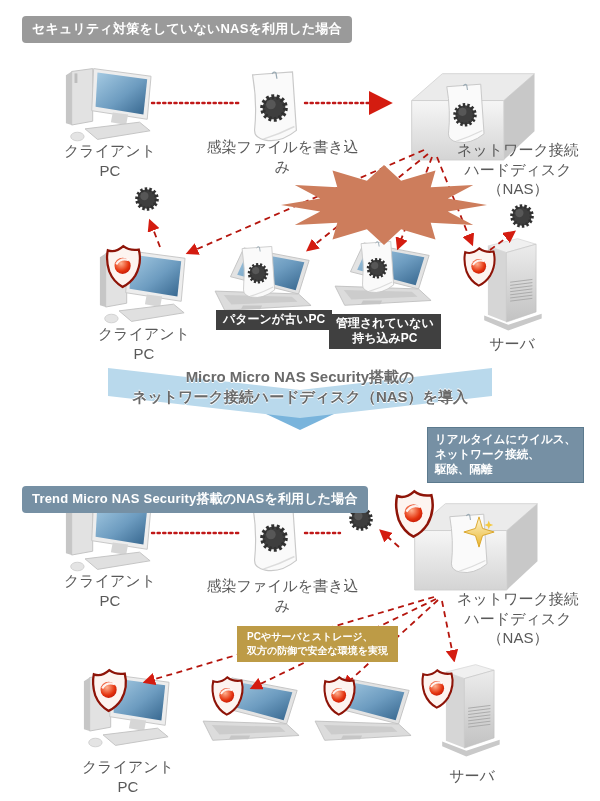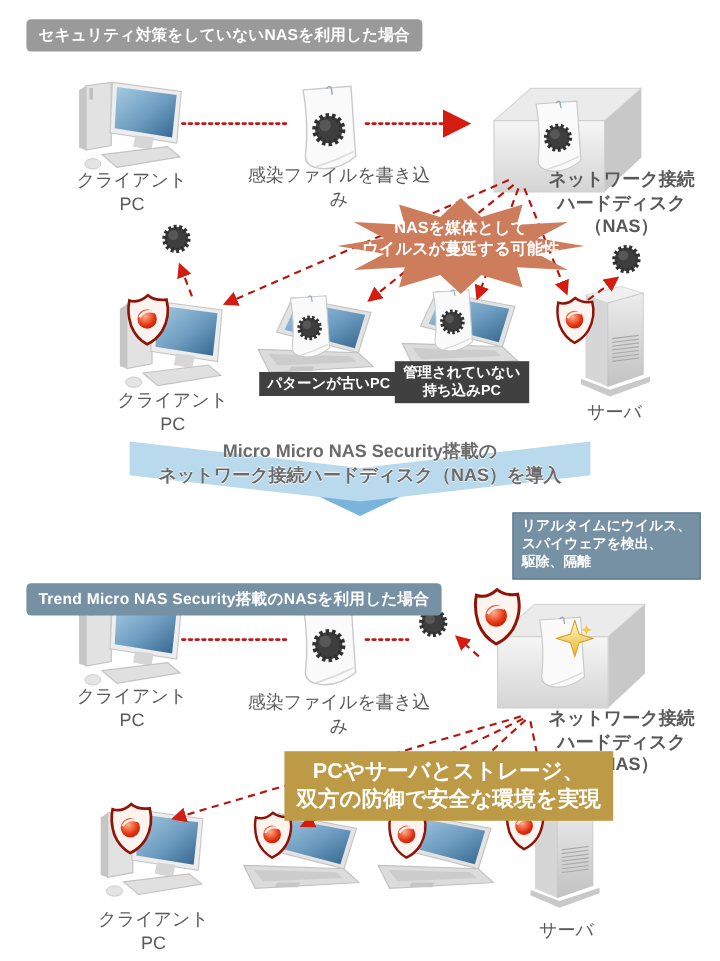--- a/index.html
+++ b/index.html
@@ -1,30 +1,30 @@
 <!DOCTYPE html>
 <html><head>
 <meta charset="utf-8">
 <style>
   html,body{margin:0;padding:0;background:#fff;}
   .canvas{position:relative;width:600px;height:801px;background:#ffffff;
           font-family:"Liberation Sans","DejaVu Sans",sans-serif;overflow:hidden;}
   .abs{position:absolute;}
-  .pre{white-space:pre-line;font-weight:bold;}
+  .pre{white-space:pre-line;}
   .label{color:#595959;font-size:15px;text-align:center;line-height:1.3;z-index:5;}
   .title-badge{color:#fff;font-weight:bold;font-size:13px;padding:4px 10px 5px;
                border-radius:4px;z-index:6;letter-spacing:0.2px;}
   .t1{background:#9a9a9a;}
   .t2{background:#7690a4;}
   .warn-badge{background:#404040;color:#fff;font-weight:bold;font-size:12px;
               padding:2px 7px 3px;text-align:center;line-height:1.25;z-index:6;}
   .blue-badge{background:#7690a4;border:1px solid #5c7a8e;color:#fff;font-weight:bold;
               font-size:11.5px;line-height:1.32;padding:4px 7px;z-index:6;}
-  .gold-badge{background:#bd9b46;color:#fff;font-weight:bold;font-size:18px;
-              line-height:1.35;padding:4px 10px 5px;text-align:center;z-index:6;}
+  .gold-badge{background:#bd9b46;color:#fff;font-weight:bold;font-size:10px;
+              line-height:1.35;padding:4px 10px 5px;z-index:6;}
   .burst-text{color:#fff;font-weight:bold;font-size:13.5px;line-height:1.3;
               text-align:center;z-index:6;}
   .transition-text{color:#6a6a6a;font-weight:bold;font-size:15px;line-height:1.32;
                    text-align:center;text-shadow:0 1px 0 #ffffff,0 -1px 0 #ffffff;z-index:6;}
   .icon{z-index:2;}
   .icon-top{z-index:4;}
   .arrows{z-index:3;pointer-events:none;}
   .shape{z-index:5;}
 </style>
 </head>
@@ -153,22 +153,20 @@
   <svg class="abs icon-top" style="left:132px;top:184px;width:30px;height:30px" viewBox="0 0 40 40">
       <use href="#sym-gear"></use>
     </svg>
   <svg class="abs icon-top" style="left:507px;top:201px;width:30px;height:30px" viewBox="0 0 40 40">
       <use href="#sym-gear"></use>
     </svg>
 
   <svg class="abs shape" style="left:278px;top:163px;width:212px;height:84px" viewBox="0 0 212 84">
       <use href="#sym-burst"></use>
     </svg>
-  <div class="abs burst-text pre" style="left:280px;top:181px;width:208px;">NASを媒体として
-ウイルスが蔓延する可能性</div>
 
   <svg class="abs icon" style="left:92px;top:242px;width:100px;height:88px" viewBox="0 0 104 92">
       <use href="#sym-desktop"></use>
     </svg>
   <svg class="abs icon-top" style="left:104px;top:244px;width:40px;height:45px" viewBox="0 0 56 64">
       <use href="#sym-shield"></use>
     </svg>
   <div class="abs label" style="left:92px;top:324px;width:104px;">クライアントPC</div>
 
   <svg class="abs icon" style="left:210px;top:246px;width:110px;height:71px" viewBox="0 0 112 74">
@@ -180,41 +178,41 @@
   </svg>
   <div class="abs warn-badge" style="left:216px;top:310px;">パターンが古いPC</div>
 
   <svg class="abs icon" style="left:330px;top:241px;width:110px;height:71px" viewBox="0 0 112 74">
       <use href="#sym-laptop"></use>
     </svg>
   <svg class="abs icon-top" style="left:356px;top:240px;width:42px;height:55px" viewBox="0 0 58 76">
     <use href="#sym-page"></use>
       <use href="#sym-gear" x="11" y="21" width="36" height="36"></use>
   </svg>
-  <div class="abs warn-badge pre" style="left:329px;top:301px;">管理されていない
+  <div class="abs warn-badge pre" style="left:329px;top:314px;">管理されていない
 持ち込みPC</div>
 
   <svg class="abs icon" style="left:468px;top:234px;width:88px;height:102px" viewBox="0 0 84 110">
       <use href="#sym-server"></use>
     </svg>
   <svg class="abs icon-top" style="left:462px;top:246px;width:36px;height:42px" viewBox="0 0 56 64">
       <use href="#sym-shield"></use>
     </svg>
   <div class="abs label" style="left:476px;top:334px;width:72px;">サーバ</div>
 
   <svg class="abs shape" style="left:105px;top:360px;width:390px;height:72px" viewBox="0 0 390 72">
     <polygon points="140,44 250,44 195,70" fill="#79b4dc"></polygon>
     <polygon points="3,8 195,30 387,8 387,36 195,58 3,36" fill="#b9d9ec"></polygon>
   </svg>
   <div class="abs transition-text pre" style="left:105px;top:367px;width:390px;">Micro Micro NAS Security搭載の
 ネットワーク接続ハードディスク（NAS）を導入</div>
 
   <div class="abs title-badge t2 shape" style="left:22px;top:446px;margin-top:40px;">Trend Micro NAS Security搭載のNASを利用した場合</div>
   <div class="abs blue-badge pre" style="left:427px;top:427px;">リアルタイムにウイルス、
-スパイウェアを検出、
+ネットワーク接続、
 駆除、隔離</div>
 
   <svg class="abs icon" style="left:58px;top:490px;width:100px;height:88px" viewBox="0 0 104 92">
       <use href="#sym-desktop"></use>
     </svg>
   <div class="abs label" style="left:58px;top:571px;width:104px;">クライアントPC</div>
 
   <svg class="abs icon" style="left:245px;top:500px;width:58px;height:74px" viewBox="0 0 58 76">
     <use href="#sym-page"></use>
       <use href="#sym-gear" x="11" y="21" width="36" height="36"></use>

